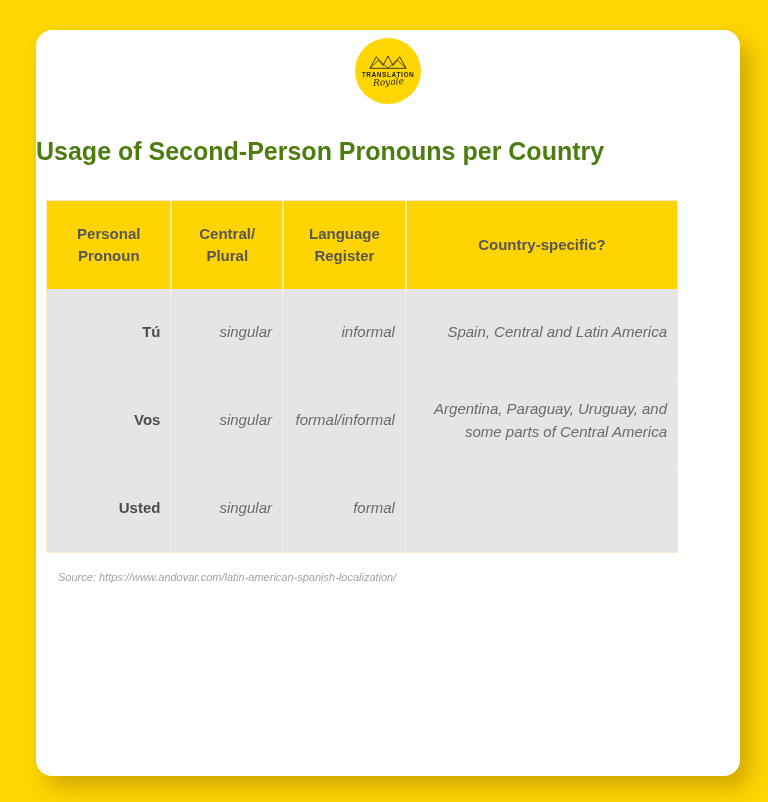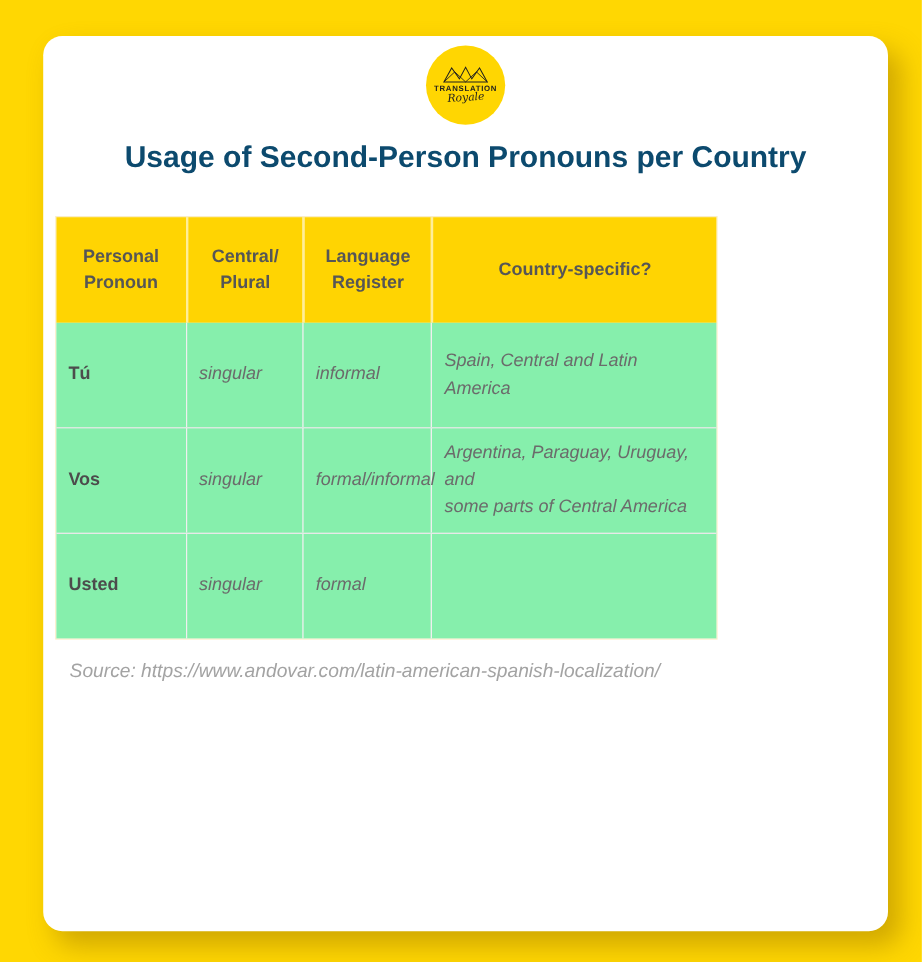--- a/index.html
+++ b/index.html
@@ -47,32 +47,32 @@
   .logo-script {
     font-family: "DejaVu Serif", serif;
     font-style: italic;
     font-size: 9px;
     color: #1f1f1f;
     line-height: 1.1;
     transform: rotate(-4deg);
   }
   
   .title {
-    margin-top: 12px;
+    margin-top: 32px;
     height: 30px;
     line-height: 30px;
-    text-align: center;
+    text-align: left;
     font-size: 25px;
     font-weight: bold;
-    color: #0c4a6e;
+    color: #4d7c0f;
   }
   
   .pronoun-table {
     margin: 34px 16px 0 10px;
-    width: 552px;
+    width: 632px;
     border-collapse: separate;
     border-spacing: 0;
     table-layout: fixed;
     border: 1px solid #FAEDC5;
   }
   .pronoun-table th {
     background: #FFD402;
     color: #565656;
     font-size: 15px;
     font-weight: bold;
@@ -80,45 +80,45 @@
     text-align: center;
     vertical-align: middle;
     white-space: pre-line;
     line-height: 1.45;
     padding: 0 6px;
   }
   .pronoun-table th + th {
     border-left: 2px solid rgba(255, 255, 255, 0.6);
   }
   .pronoun-table td {
-    background: #86efac;
+    background: #e5e5e5;
     color: #6B6B6B;
     font-size: 15px;
     height: 87px;
-    text-align: left;
+    text-align: right;
     vertical-align: middle;
     white-space: pre-line;
     line-height: 1.5;
     padding: 0 10px;
   }
   .pronoun-table td + td {
     border-left: 1px solid #EFEFEF;
     font-style: italic;
   }
   .pronoun-table tr.divided td {
     border-top: 1px solid #E8E8E8;
   }
   .pronoun-table td.pronoun {
     font-weight: bold;
     color: #4C4C4C;
   }
   
   .source {
     margin: 18px 0 0 22px;
-    font-size: 16px;
+    font-size: 11px;
     font-style: italic;
     color: #A3A3A3;
   }
 </style>
 </head>
 <body>
 
 <div class="card">
 
   <div class="logo-circle">

